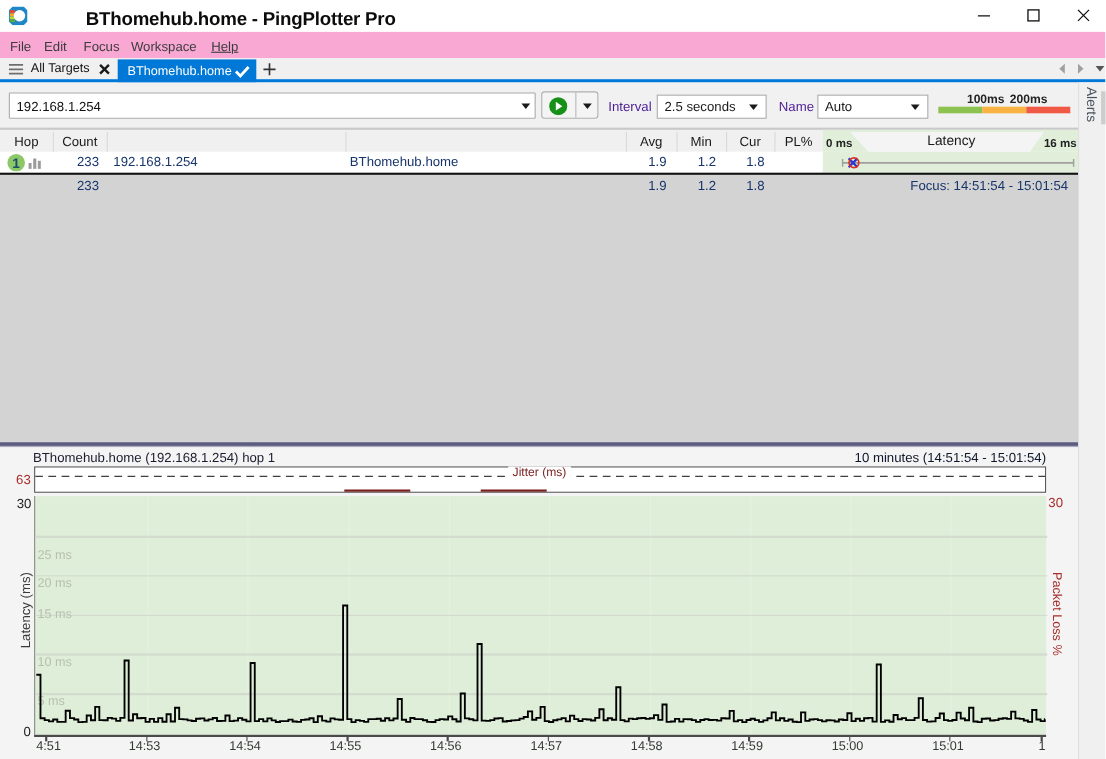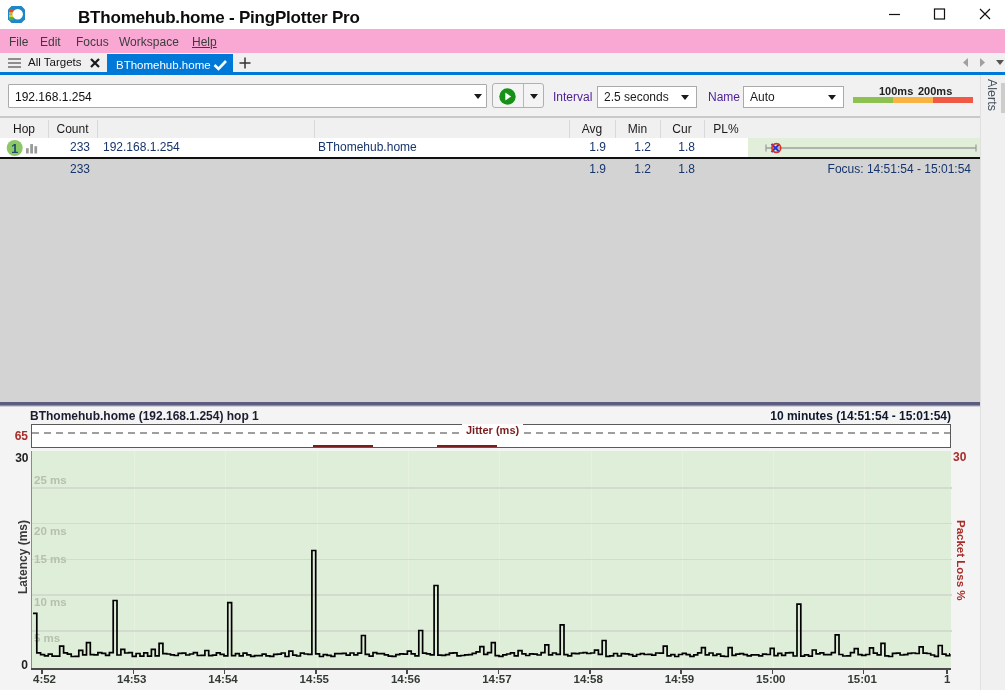--- a/index.html
+++ b/index.html
@@ -30,21 +30,21 @@
 .hlbl { position:absolute; top:4px; font-size:12px; color:#1a1a1a; text-align:center; }
 #lathead { position:absolute; left:748px; top:0px; width:232px; height:22px; background:#e0eeda; }
 #datarow { left:0; top:138px; width:980px; height:19px; background:#fff; font-size:12px; }
 #latcell { position:absolute; left:748px; top:0; width:232px; height:19px; background:#e0eeda; }
 #blackline { left:0; top:157px; width:980px; height:2px; background:#101010; }
 #grayarea { left:0; top:159px; width:980px; height:243px; background:#d3d3d3; font-size:12px; }
 .rnum { position:absolute; text-align:right; }
 
 #splitter { left:0; top:402px; width:981px; height:4.5px; background:linear-gradient(#5c5c80 0 55%, #f0f0f2); }
 
-#gpane { left:0; top:406.5px; width:980px; height:283.5px; background:#f4f4f4;font-weight:bold; }
+#gpane { left:0; top:406.5px; width:980px; height:283.5px; background:#f4f4f4; }
 #jitterbox { position:absolute; left:31px; top:17px; width:920px; height:24px; background:#fff; border:1px solid #5a5a5a; }
 #plot { position:absolute; left:31px; top:44.5px; width:920px; height:217.2px; background:#dfeed8; border-left:1px solid #8a8a8a; }
 .glab { position:absolute; font-size:11.5px; color:#b6c0ae; }
 .hgrid { position:absolute; left:0; width:920px; height:1.5px; background:#d2dbce; }
 .vgrid { position:absolute; top:0; width:1px; height:217.2px; background:#e7f1e0; }
 #xaxis { position:absolute; left:31px; top:261.5px; width:920px; height:2px; background:#4a4a4a; }
 .tick { position:absolute; top:263.5px; width:1.5px; height:4px; background:#4a4a4a; }
 .xlbl { position:absolute; top:266.5px; font-size:11.5px; color:#333a33; }
 .redlbl { color:#a82c28; }
 
@@ -135,20 +135,28 @@
   <div class="hsep" style="left:569px;"></div>
   <div class="hsep" style="left:615px;"></div>
   <div class="hsep" style="left:660px;"></div>
   <div class="hsep" style="left:704px;"></div>
   <span class="hlbl" style="left:0; width:48px;">Hop</span>
   <span class="hlbl" style="left:48px; width:49px;">Count</span>
   <span class="hlbl" style="left:569px; width:46px;">Avg</span>
   <span class="hlbl" style="left:615px; width:45px;">Min</span>
   <span class="hlbl" style="left:660px; width:44px;">Cur</span>
   <span class="hlbl" style="left:704px; width:44px;">PL%</span>
+  <div id="lathead">
+    <svg class="abs" style="left:0; top:0;" width="230" height="22" viewBox="0 0 230 22">
+      <path d="M25 2 L201 2 L187 22 L43 22 Z" fill="#f4f4f4"></path>
+    </svg>
+    <span class="abs" style="left:3px; top:6.5px; font-size:10.5px; font-weight:bold; color:#222;">0 ms</span>
+    <span class="abs" style="left:201px; top:6.5px; font-size:10.5px; font-weight:bold; color:#222; white-space:nowrap;">16 ms</span>
+    <span class="abs" style="left:95px; top:3px; font-size:12.5px; color:#1a1a1a;">Latency</span>
+  </div>
 </div>
 <div class="abs nav" id="datarow">
   <svg class="abs" style="left:6px; top:1px;" width="34" height="17" viewBox="0 0 34 17">
     <circle cx="8.7" cy="9" r="8" fill="#8cc866"></circle>
     <text x="8.7" y="13.6" font-size="12.5" font-weight="bold" text-anchor="middle" fill="#1d4a70" font-family="Liberation Sans">1</text>
     <rect x="20" y="9.2" width="2.7" height="5.3" fill="#9a9a9a"></rect>
     <rect x="24.2" y="5.1" width="2.8" height="9.4" fill="#9a9a9a"></rect>
     <rect x="28.4" y="7.2" width="2.7" height="7.3" fill="#9a9a9a"></rect>
   </svg>
   <span class="rnum" style="left:40px; top:2px; width:50px;">233</span>
@@ -179,38 +187,38 @@
   <span class="abs" style="left:30px; top:2.5px; font-size:12px; color:#1c1c30;">BThomehub.home (192.168.1.254) hop 1</span>
   <span class="abs rnum" style="left:751px; top:2.5px; width:200px; font-size:12px; color:#0f172a;">10 minutes (14:51:54 - 15:01:54)</span>
   <div id="jitterbox">
     <svg class="abs" style="left:0; top:0;" width="918" height="24" viewBox="0 0 918 24">
         <path d="M0 8 H918" stroke="#3f3f3f" stroke-width="1.2" stroke-dasharray="7 5"></path>
       </svg>
     <span class="abs" style="left:430px; top:-1px; background:#fff; padding:0 4px; font-size:11px; color:#7a1d1d;">Jitter (ms)</span>
     <div class="abs" style="left:281px; top:20px; width:60px; height:2px; background:#7a1d1d;"></div>
     <div class="abs" style="left:405px; top:20px; width:60px; height:2px; background:#7a1d1d;"></div>
   </div>
-  <span class="abs rnum redlbl" style="left:0px; top:22px; width:28px; font-size:12px;">65</span>
+  <span class="abs rnum redlbl" style="left:0px; top:22px; width:28px; font-size:12px;">63</span>
   <span class="abs rnum" style="left:0px; top:44px; width:28.5px; font-size:12px; color:#222;">30</span>
   <div id="plot">
     <div class="vgrid" style="left:102px;"></div>
     <div class="vgrid" style="left:193.3px;"></div>
     <div class="vgrid" style="left:284.6px;"></div>
     <div class="vgrid" style="left:375.9px;"></div>
     <div class="vgrid" style="left:467.2px;"></div>
     <div class="vgrid" style="left:558.5px;"></div>
     <div class="vgrid" style="left:649.8px;"></div>
     <div class="vgrid" style="left:741.1px;"></div>
     <div class="vgrid" style="left:832.4px;"></div>
     <div class="hgrid" style="top:36.2px;"></div>
     <div class="hgrid" style="top:71.9px;"></div>
     <div class="hgrid" style="top:107.6px;"></div>
     <div class="hgrid" style="top:143.3px;"></div>
     <div class="hgrid" style="top:179px;"></div>
-    <span class="glab" style="left:2px; top:23px;">25 ms</span>
+    <span class="glab" style="left:2px; top:48px;">25 ms</span>
     <span class="glab" style="left:2px; top:73.7px;">20 ms</span>
     <span class="glab" style="left:2px; top:102px;">15 ms</span>
     <span class="glab" style="left:2px; top:145.1px;">10 ms</span>
     <span class="glab" style="left:2px; top:180.8px;">5 ms</span>
     <svg class="abs" style="left:0px; top:0px;" width="919" height="217" viewBox="32 451 919 217" preserveAspectRatio="none">
       <path id="dataline" d="M33.0 613.4H36.8V652.9H40.6V654.6H44.5V655.8H48.3V654.1H52.1V656.2H55.9V656.2H59.7V646.1H63.6V652.8H67.4V654.1H71.2V656.5H75.0V656.3H78.8V650.4H82.7V654.8H86.5V642.6H90.3V654.6H94.1V654.8H97.9V652.6H101.8V653.3H105.6V655.3H109.4V652.6H113.2V600.5H117.0V655.0H120.9V649.3H124.7V653.0H128.5V652.7H132.3V656.3H136.1V653.5H140.0V656.2H143.8V652.8H147.6V656.1H151.4V649.3H155.2V655.9H159.1V643.4H162.9V653.7H166.7V654.0H170.5V654.9H174.3V655.5H178.2V653.4H182.0V653.1H185.8V655.0H189.6V654.0H193.4V652.7H197.3V655.5H201.1V655.3H204.9V650.5H208.7V655.6H212.5V655.1H216.4V652.8H220.2V654.3H224.0V655.8H227.8V602.7H231.6V655.6H235.5V653.7H239.3V655.8H243.1V653.1H246.9V654.9H250.7V656.4H254.6V655.6H258.4V655.6H262.2V654.2H266.0V655.9H269.8V656.3H273.7V654.4H277.5V654.1H281.3V653.0H285.1V656.5H288.9V651.1H292.8V655.1H296.6V656.0H300.4V653.1H304.2V654.0H308.0V654.3H311.9V550.5H315.7V653.8H319.5V656.5H323.3V654.7H327.1V655.3H331.0V656.3H334.8V653.7H338.6V653.7H342.4V653.4H346.2V655.2H350.1V653.0H353.9V654.9H357.7V653.2H361.5V635.5H365.3V654.3H369.2V656.2H373.0V652.7H376.8V653.7H380.6V653.7H384.4V654.8H388.3V656.2H392.1V656.4H395.9V654.7H399.7V653.8H403.5V654.1H407.4V651.2H411.2V653.9H415.0V655.9H418.8V630.5H422.6V653.1H426.5V653.9H430.3V654.9H434.1V585.5H437.9V655.1H441.7V655.3H445.6V654.6H449.4V653.2H453.2V652.8H457.0V655.9H460.8V655.5H464.7V654.9H468.5V654.6H472.3V653.3H476.1V651.8H479.9V646.7H483.8V654.3H487.6V652.6H491.4V642.6H495.2V655.6H499.0V656.4H502.9V654.8H506.7V654.0H510.5V652.8H514.3V655.8H518.1V650.6H522.0V653.8H525.8V655.5H529.6V653.8H533.4V654.1H537.2V655.0H541.1V652.6H544.9V644.8H548.7V654.8H552.5V653.0H556.3V654.3H560.2V624.8H564.0V654.7H567.8V655.8H571.6V653.3H575.4V653.7H579.3V653.0H583.1V652.7H586.9V653.5H590.7V653.0H594.5V650.1H598.4V654.4H602.2V640.5H606.0V656.3H609.8V655.9H613.6V653.5H617.5V656.0H621.3V653.7H625.1V653.9H628.9V654.6H632.7V656.2H636.6V654.5H640.4V653.7H644.2V654.5H648.0V654.4H651.8V655.1H655.7V653.0H659.5V653.2H663.3V646.2H667.1V655.8H670.9V654.6H674.8V656.5H678.6V654.5H682.4V653.4H686.2V654.6H690.0V656.3H693.9V654.9H697.7V652.9H701.5V647.6H705.3V654.9H709.1V653.0H713.0V655.3H716.8V654.1H720.6V656.1H724.4V656.5H728.2V647.6H732.1V655.3H735.9V654.1H739.7V653.7H743.5V654.6H747.3V655.8H751.2V654.8H755.0V654.9H758.8V655.9H762.6V654.1H766.4V654.5H770.3V648.4H774.1V655.6H777.9V653.4H781.7V655.3H785.5V652.9H789.4V652.6H793.2V656.0H797.0V604.1H800.8V656.2H804.6V654.9H808.5V656.1H812.3V650.0H816.1V653.9H819.9V652.8H823.7V654.6H827.6V654.6H831.4V652.6H835.2V634.8H839.0V654.5H842.8V656.0H846.7V655.8H850.5V652.7H854.3V648.6H858.1V654.7H861.9V655.3H865.8V654.5H869.6V647.8H873.4V653.2H877.2V654.8H881.0V643.4H884.9V655.9H888.7V656.5H892.5V653.4H896.3V653.2H900.1V655.0H904.0V654.6H907.8V653.4H911.6V653.0H915.4V653.5H919.2V646.9H923.1V653.1H926.9V653.5H930.7V655.0H934.5V656.3H938.3V645.5H942.2V654.1H946.0V655.6H949.8V653.9H950.0" fill="none" stroke="#000" stroke-width="1.7"></path>
     </svg>
   </div>
   <div class="abs" id="xaxis"></div>
   <span class="abs rnum" style="left:0px; top:251px; width:28px; font-size:12px; color:#222;">0</span>
@@ -221,21 +229,21 @@
   <div class="tick" style="left:132.5px;"></div>
   <div class="tick" style="left:223.8px;"></div>
   <div class="tick" style="left:315.1px;"></div>
   <div class="tick" style="left:406.4px;"></div>
   <div class="tick" style="left:497.7px;"></div>
   <div class="tick" style="left:589px;"></div>
   <div class="tick" style="left:680.3px;"></div>
   <div class="tick" style="left:771.6px;"></div>
   <div class="tick" style="left:862.9px;"></div>
   <div class="tick" style="left:946px;"></div>
-  <span class="xlbl" style="left:33px;">4:52</span>
+  <span class="xlbl" style="left:33px;">4:51</span>
   <span class="xlbl" style="left:117px;">14:53</span>
   <span class="xlbl" style="left:208.3px;">14:54</span>
   <span class="xlbl" style="left:299.6px;">14:55</span>
   <span class="xlbl" style="left:390.9px;">14:56</span>
   <span class="xlbl" style="left:482.2px;">14:57</span>
   <span class="xlbl" style="left:573.5px;">14:58</span>
   <span class="xlbl" style="left:664.8px;">14:59</span>
   <span class="xlbl" style="left:756.1px;">15:00</span>
   <span class="xlbl" style="left:847.4px;">15:01</span>
   <span class="xlbl" style="left:944px;">1</span>

